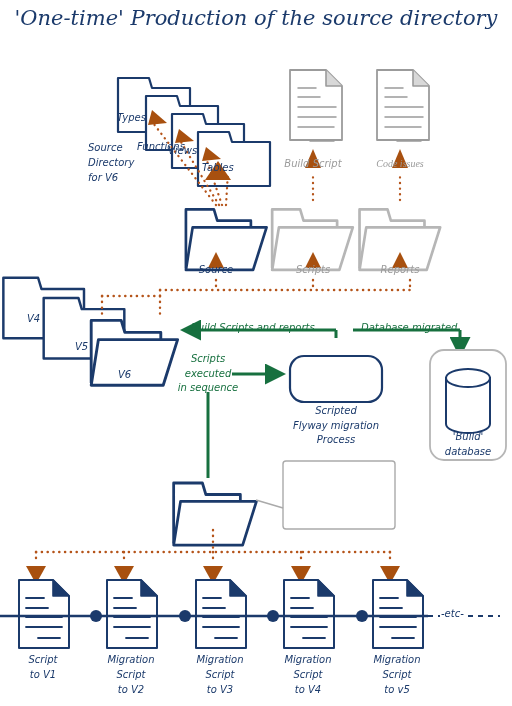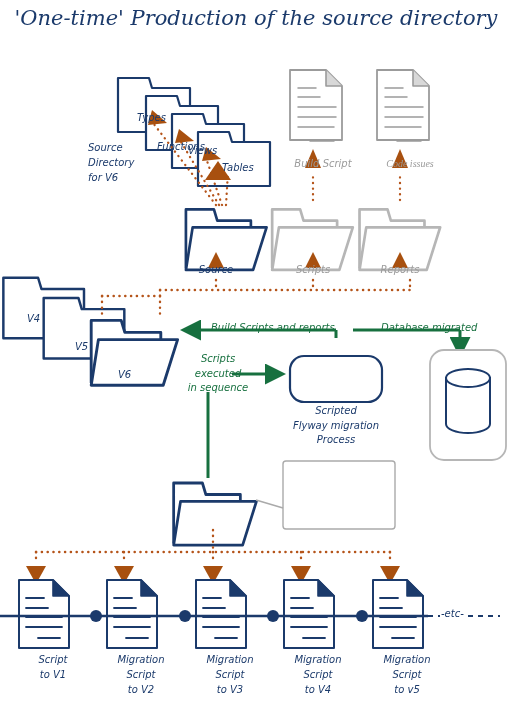--- a/index.html
+++ b/index.html
@@ -13,21 +13,21 @@
   .lbl{position:absolute;white-space:pre;line-height:1.15;}
   .navy{color:#1b3a6b;}
   .gray{color:#9b9b9b;}
   .green{color:#17703f;}
   .t-center{text-align:center;transform:translateX(-50%);}
   #title{
     position:absolute;left:256px;top:6px;transform:translateX(-50%);
     font-size:21px;color:#1b3a6b;white-space:nowrap;font-style:italic;
     font-family:"DejaVu Serif","Liberation Serif",serif;
   }
-  .small{font-size:10px;padding-left:20px;}
+  .small{font-size:10px;}
   .med{font-size:10px;}
   .callout-txt{
     position:absolute;font-size:10.5px;color:#1b1b1b;line-height:1.35;
     font-style:italic;
   }
   .ital{font-style:italic;}
 </style>
 </head>
 <body>
 
@@ -281,20 +281,22 @@
   <div class="lbl small green ital" style="left:191px;top:322px;">Build Scripts and reports</div>
   <div class="lbl small green ital" style="left:361px;top:322px;">Database migrated</div>
   <div class="lbl small green ital t-center" style="left:208px;top:352px;line-height:1.45;text-align:center;">Scripts
 executed
 in sequence</div>
 
   <div class="lbl med navy ital t-center" style="left:336px;top:404px;line-height:1.45;text-align:center;">Scripted
 Flyway migration
 Process</div>
 
+  <div class="lbl med navy ital t-center" style="left:468px;top:430px;line-height:1.45;text-align:center;">'Build'
+database</div>
 
 
   <div class="lbl small navy ital t-center" style="left:43px;top:652px;line-height:1.5;text-align:center;">Script
 to V1</div>
   <div class="lbl small navy ital t-center" style="left:131px;top:652px;line-height:1.5;text-align:center;">Migration
 Script
 to V2</div>
   <div class="lbl small navy ital t-center" style="left:220px;top:652px;line-height:1.5;text-align:center;">Migration
 Script
 to V3</div>

